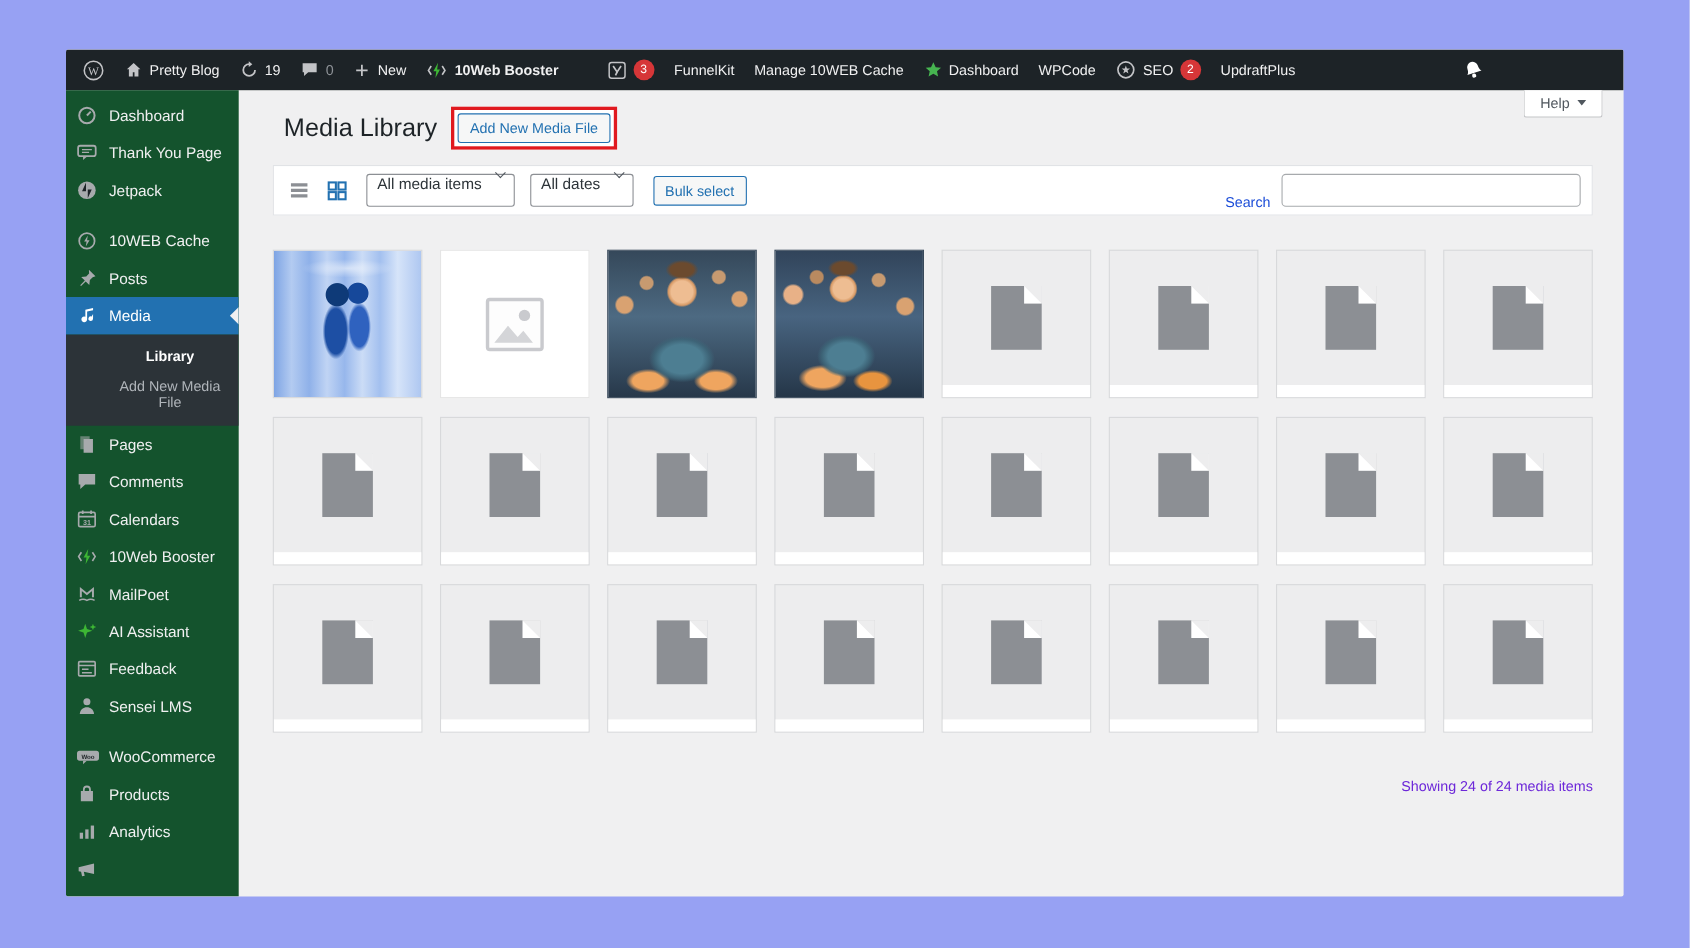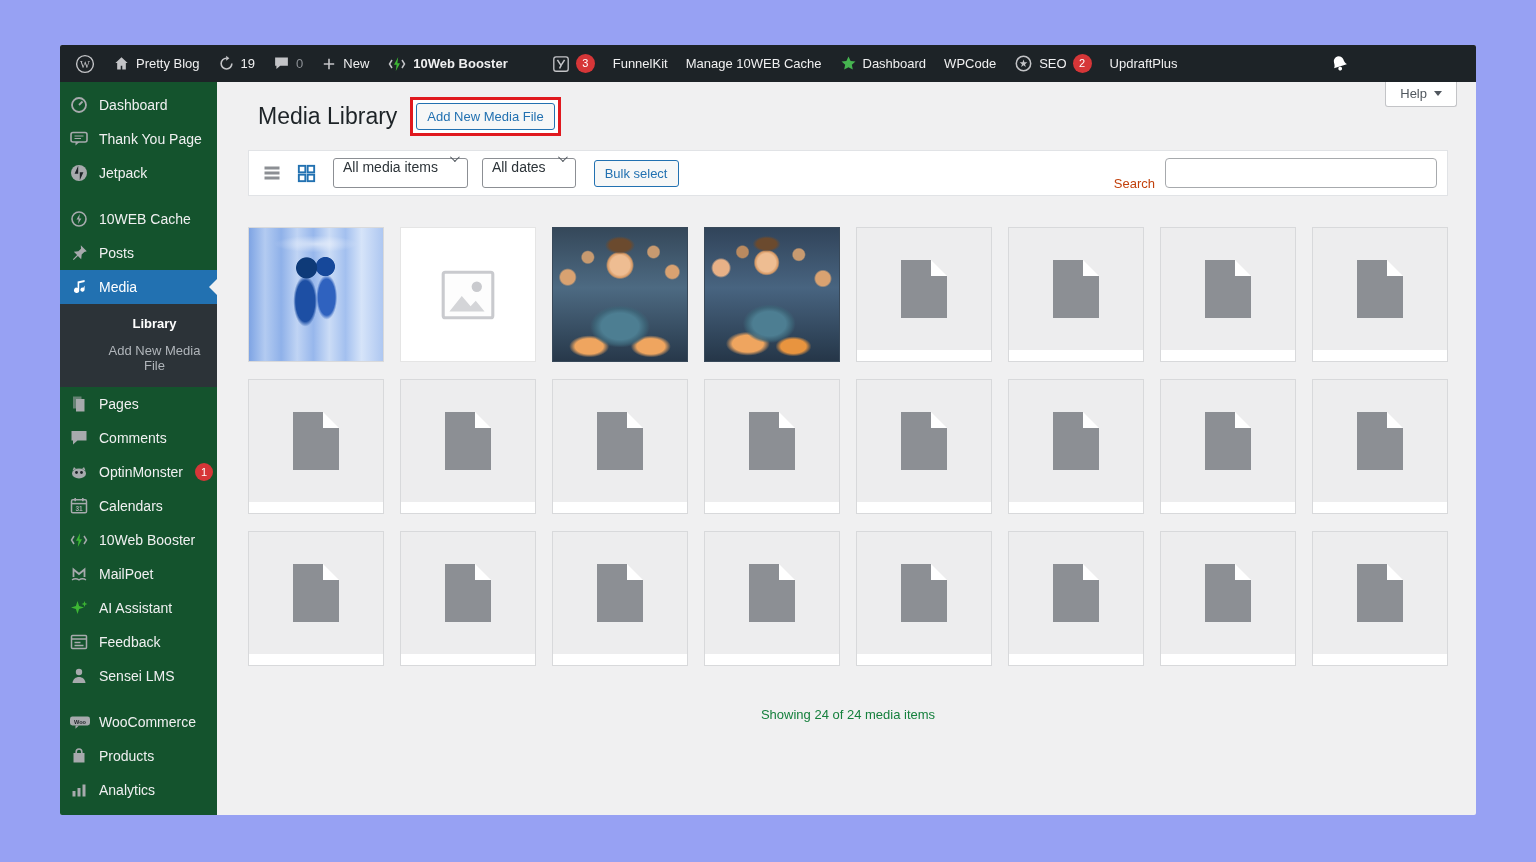--- a/index.html
+++ b/index.html
@@ -63,21 +63,21 @@
   .media-toolbar { background:#fff; border:1px solid #e1e3e6; height:46px;
     display:flex; align-items:center; padding:0 10px; gap:8px; }
   .view-btn { width:26px; height:26px; display:flex; align-items:center; justify-content:center; cursor:pointer; }
   .fake-select { display:flex; background:#fff; border:1px solid #8c8f94;
     border-radius:3px; height:30px; padding:0 10px 0 9px; font-size:14px; color:#2c3338;
     cursor:pointer; margin-left:6px; }
   .chev { width:7px; height:7px; border-right:1.6px solid #50575e; border-bottom:1.6px solid #50575e;
     transform:rotate(45deg) translateY(-2px); margin-left:12px; margin-top:-4px; }
   .bulk { margin-left:10px; }
   .search-wrap { margin-left:auto; display:flex; align-items:center; gap:10px; }
-  .search-label { font-size:13px; color:#c2410c;margin-top:21px; }
+  .search-label { font-size:13px; color:#1d4ed8;margin-top:21px; }
   .search-input { width:272px; height:30px; border:1px solid #a7aaad; border-radius:4px;
     background:#fff; padding:0 8px; font-size:14px; font-family:inherit; }
 
   
   .grid { margin-top:31px; display:grid; grid-template-columns:repeat(8,136px); gap:17px 16px; }
   .tile { width:136px; height:135px; position:relative; cursor:pointer; }
 
   .tile.document { background:#ededee; border:1px solid #d8d9db; }
   .tile.document::after { content:""; position:absolute; left:0; right:0; bottom:0;
     height:11px; background:#fff; }
@@ -113,22 +113,22 @@
     radial-gradient(circle 13px at 46% 26%, #eebd92 70%, #d79a66 88%, transparent),
     radial-gradient(circle 10px at 12% 30%, #e8b187 80%, transparent),
     radial-gradient(ellipse 30px 22px at 48% 72%, #4d7e92 55%, rgba(61,101,120,.85) 75%, transparent 88%),
     radial-gradient(ellipse 22px 12px at 32% 87%, #efa55f 70%, transparent),
     radial-gradient(ellipse 18px 10px at 66% 89%, #e8943f 70%, transparent),
     radial-gradient(circle 9px at 88% 38%, #d9a271 80%, transparent),
     radial-gradient(circle 7px at 70% 20%, #c79a70 80%, transparent),
     radial-gradient(circle 7px at 28% 18%, #b98a60 80%, transparent),
     linear-gradient(180deg,#31445a,#486480 45%,#253648); }
 
-  .status-line { margin-top:41px; width:1200px; text-align:center;
-    font-size:13px; color:#15803d; }
+  .status-line { margin-top:41px; width:1200px; text-align:right;
+    font-size:13px; color:#6d28d9; }
 </style>
 </head>
 <body>
 
 <div class="window">
 
   <div class="adminbar">
     <div class="ab-item">
       <span>
         <svg width="20" height="20" viewBox="0 0 20 20">
@@ -295,30 +295,20 @@
         <span>Pages</span>
       </div>
 
       <div class="menu-item">
         <span class="mi-icon"><svg width="20" height="20" viewBox="0 0 20 20">
               <path d="M2.5 3h15v9.5h-9L4 16.5v-4H2.5z" fill="currentColor"></path>
             </svg></span>
         <span>Comments</span>
       </div>
 
-      <div class="menu-item">
-        <span class="mi-icon"><svg width="20" height="20" viewBox="0 0 20 20">
-              <path d="M3.5 8.5 5 5l2 2zM16.5 8.5 15 5l-2 2z" fill="currentColor"></path>
-              <ellipse cx="10" cy="11.5" rx="7" ry="5" fill="currentColor"></ellipse>
-              <circle cx="7.5" cy="10.5" r="1.4" fill="#1d2327"></circle>
-              <circle cx="12.5" cy="10.5" r="1.4" fill="#1d2327"></circle>
-            </svg></span>
-        <span>OptinMonster</span>
-        <span class="badge-sm">1</span>
-      </div>
 
       <div class="menu-item">
         <span class="mi-icon"><svg width="20" height="20" viewBox="0 0 20 20">
               <rect x="2.5" y="3.8" width="15" height="13" rx="1.4" fill="none" stroke="currentColor" stroke-width="1.5"></rect>
               <path d="M2.5 7.6h15" stroke="currentColor" stroke-width="1.5"></path>
               <path d="M6.2 2v3.2M13.8 2v3.2" stroke="currentColor" stroke-width="1.6"></path>
               <text x="10" y="15" font-size="6.5" font-weight="bold" text-anchor="middle" fill="currentColor">31</text>
             </svg></span>
         <span>Calendars</span>
       </div>

